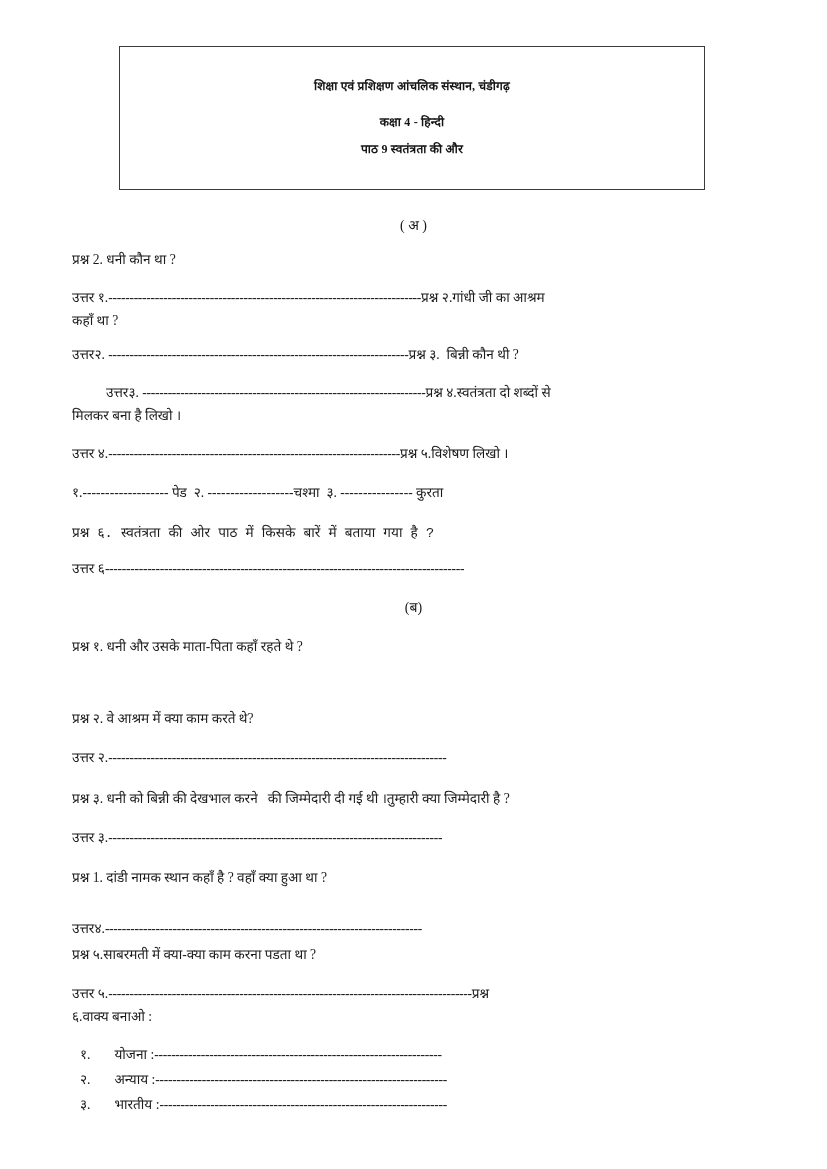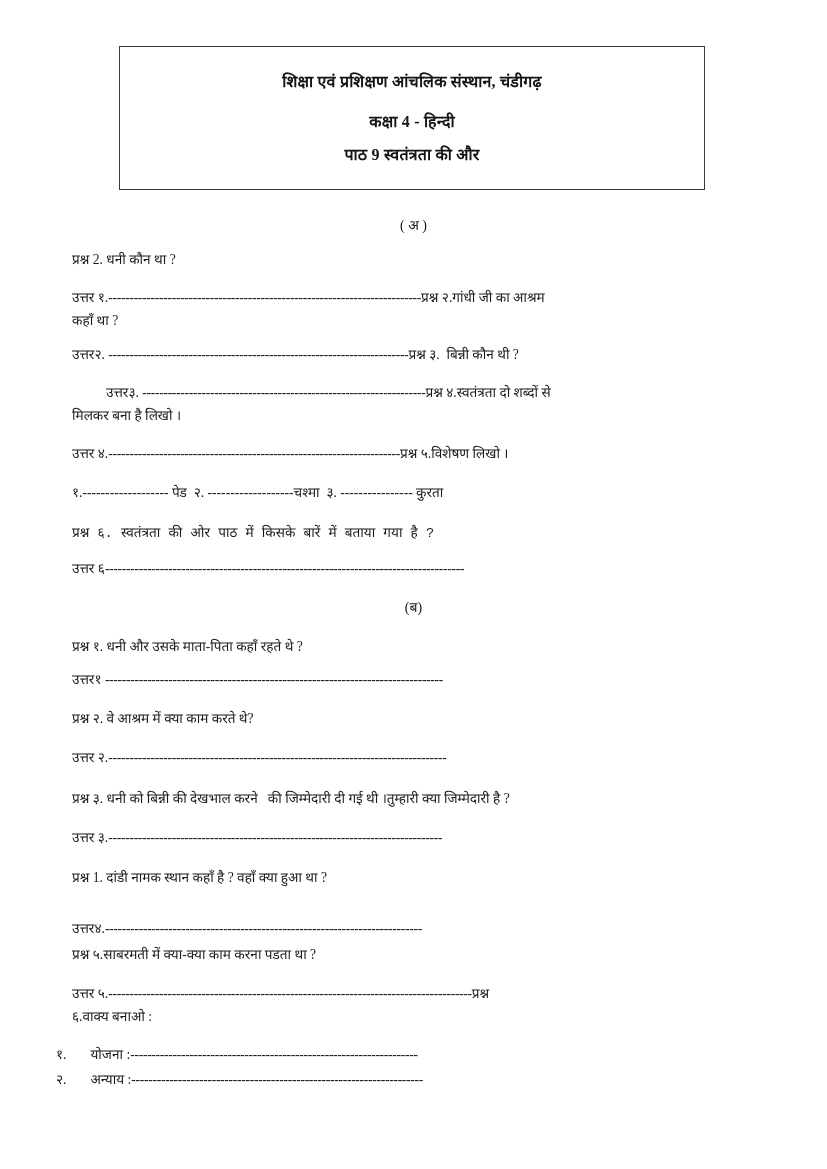--- a/index.html
+++ b/index.html
@@ -32,21 +32,21 @@
     border: 1.5px solid #3a3a3a;
     box-sizing: border-box;
     display: flex;
     flex-direction: column;
     align-items: center;
     justify-content: center;
   }
   .header-line {
     text-align: left;
     font-weight: bold;
-    font-size: 16px;
+    font-size: 12px;
     line-height: 1.2;
     letter-spacing: 0.2px;
     color: #141414;
   }
   .header-line.l1 { margin-bottom: 21px; }
   .header-line.l2 { margin-bottom: 13px; }
 
   
   .section-label {
     position: absolute;
@@ -61,21 +61,21 @@
     font-size: 13.6px;
     line-height: 1.45;
     color: #1a1a1a;
     white-space: pre;
   }
   .dash {
     letter-spacing: -0.3px;
   }
   .vocab-row {
     position: absolute;
-    left: 56px;
+    left: 80px;
     font-size: 13.6px;
     color: #1a1a1a;
     white-space: pre;
   }
 </style>
 </head>
 <body>
 
 <div class="page">
 
@@ -102,21 +102,20 @@
   <div class="row" style="top:483px;text-align:right;">१.------------------- पेड  २. -------------------चश्मा  ३. ---------------- कुरता</div>
 
   <div class="row" style="top:524px;font-family:Liberation Mono, monospace;">प्रश्न ६. स्वतंत्रता की ओर पाठ में किसके बारें में बताया गया है ?</div>
 
   <div class="row" style="top:559px;"><span>उत्तर ६</span><span class="dash">-------------------------------------------------------------------------------------</span></div>
 
   <div class="section-label" style="top:597px;">(ब)</div>
 
   <div class="row" style="top:637px;">प्रश्न १. धनी और उसके माता-पिता कहाॅं रहते थे ?</div>
 
-  <div class="row" style="top:670px;"><span>उत्तर१ </span><span class="dash">--------------------------------------------------------------------------------</span></div>
 
   <div class="row" style="top:709px;">प्रश्न २. वे आश्रम में क्या काम करते थे?</div>
 
   <div class="row" style="top:748px;"><span>उत्तर २.</span><span class="dash">--------------------------------------------------------------------------------</span></div>
 
   <div class="row" style="top:789px;">प्रश्न ३. धनी को बिन्नी की देखभाल करने   की जिम्मेदारी दी गई थी ।तुम्हारी क्या जिम्मेदारी है ?</div>
 
   <div class="row" style="top:828px;"><span>उत्तर ३.</span><span class="dash">-------------------------------------------------------------------------------</span></div>
 
   <div class="row" style="top:868px;">प्रश्न 1. दांडी नामक स्थान कहाॅं है ? वहाॅं क्या हुआ था ?</div>
@@ -125,14 +124,15 @@
 
   <div class="row" style="top:945px;">प्रश्न ५.साबरमती में क्या-क्या काम करना पडता था ?</div>
 
   <div class="row" style="top:984px;"><span>उत्तर ५.</span><span class="dash">--------------------------------------------------------------------------------------</span><span>प्रश्न</span></div>
   <div class="row" style="top:1007px;">६.वाक्य बनाओ :</div>
 
   <div class="vocab-row" style="top:1044px;"><span>१.</span><span style="display:inline-block;width:24px;"></span><span>योजना</span><span> </span><span>:</span><span class="dash">--------------------------------------------------------------------</span></div>
 
   <div class="vocab-row" style="top:1069px;"><span>२.</span><span style="display:inline-block;width:24px;"></span><span>अन्याय</span><span> </span><span>:</span><span class="dash">---------------------------------------------------------------------</span></div>
 
+  <div class="vocab-row" style="top:1094px;"><span>३.</span><span style="display:inline-block;width:24px;"></span><span>भारतीय</span><span> </span><span>:</span><span class="dash">--------------------------------------------------------------------</span></div>
 
 </div>
 
 </body></html>

